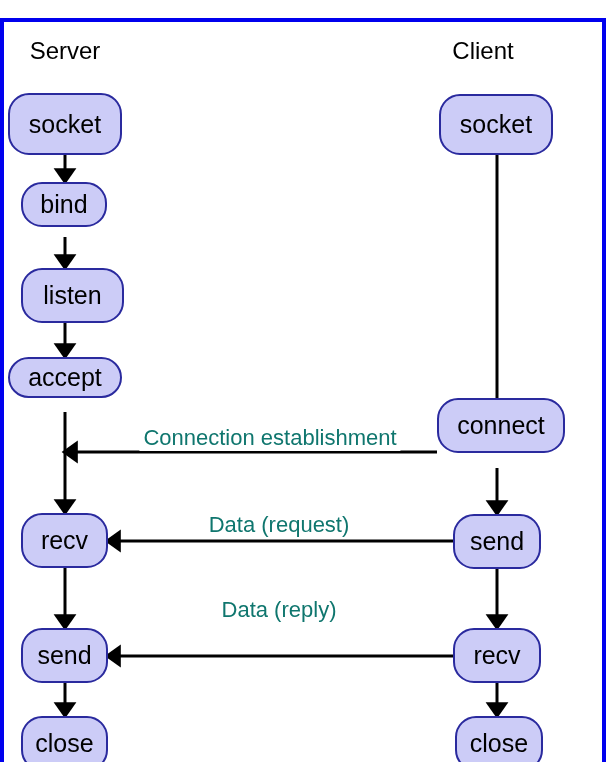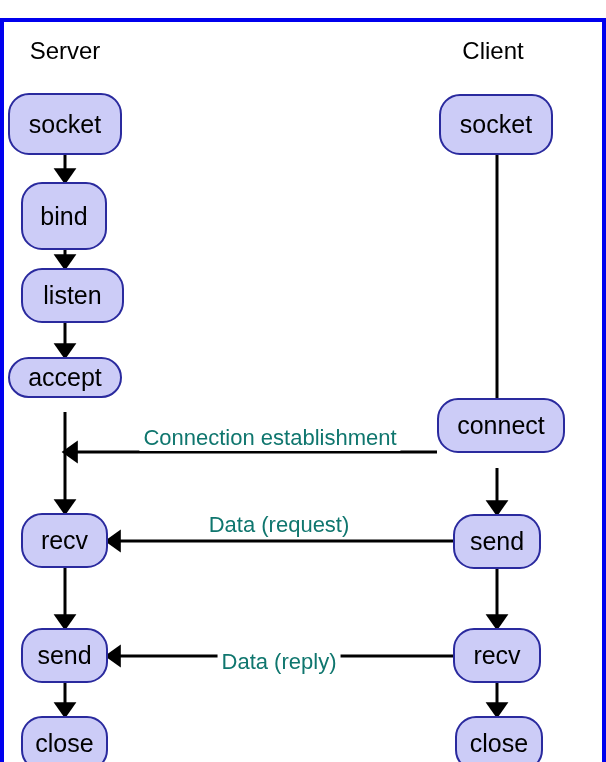--- a/index.html
+++ b/index.html
@@ -103,26 +103,26 @@
     </g>
 
     <g stroke="#000000" stroke-width="3" fill="none">
       <line x1="437" y1="434" x2="70" y2="434" marker-end="url(#arrow-left)"></line>
       <line x1="453" y1="523" x2="113" y2="523" marker-end="url(#arrow-left)"></line>
       <line x1="453" y1="638" x2="113" y2="638" marker-end="url(#arrow-left)"></line>
     </g>
   </svg>
 
   <div class="col-heading" style="left:65px; top:19px;">Server</div>
-  <div class="col-heading" style="left:493px; top:19px;">Client</div>
+  <div class="col-heading" style="left:483px; top:19px;">Client</div>
 
   <div class="node-box" style="left:8px; top:75px; width:114px; height:62px;">
     <span class="node-label">socket</span>
   </div>
-  <div class="node-box" style="left:21px; top:164px; width:86px; height:68px;">
+  <div class="node-box" style="left:21px; top:164px; width:86px; height:45px;">
     <span class="node-label">bind</span>
   </div>
   <div class="node-box" style="left:21px; top:250px; width:103px; height:55px;">
     <span class="node-label">listen</span>
   </div>
   <div class="node-box" style="left:8px; top:339px; width:114px; height:41px;">
     <span class="node-label">accept</span>
   </div>
   <div class="node-box" style="left:21px; top:495px; width:87px; height:55px;">
     <span class="node-label">recv</span>
@@ -145,16 +145,16 @@
   </div>
   <div class="node-box" style="left:453px; top:610px; width:88px; height:55px;">
     <span class="node-label">recv</span>
   </div>
   <div class="node-box" style="left:455px; top:698px; width:88px; height:55px;">
     <span class="node-label">close</span>
   </div>
 
   <div class="edge-label" style="left:270px; top:407px;">Connection establishment</div>
   <div class="edge-label" style="left:279px; top:494px;">Data (request)</div>
-  <div class="edge-label" style="left:279px; top:631px;">Data (reply)</div>
+  <div class="edge-label" style="left:279px; top:579px;">Data (reply)</div>
 
   <div id="outer-frame"></div>
 </div>
 
 </body></html>

